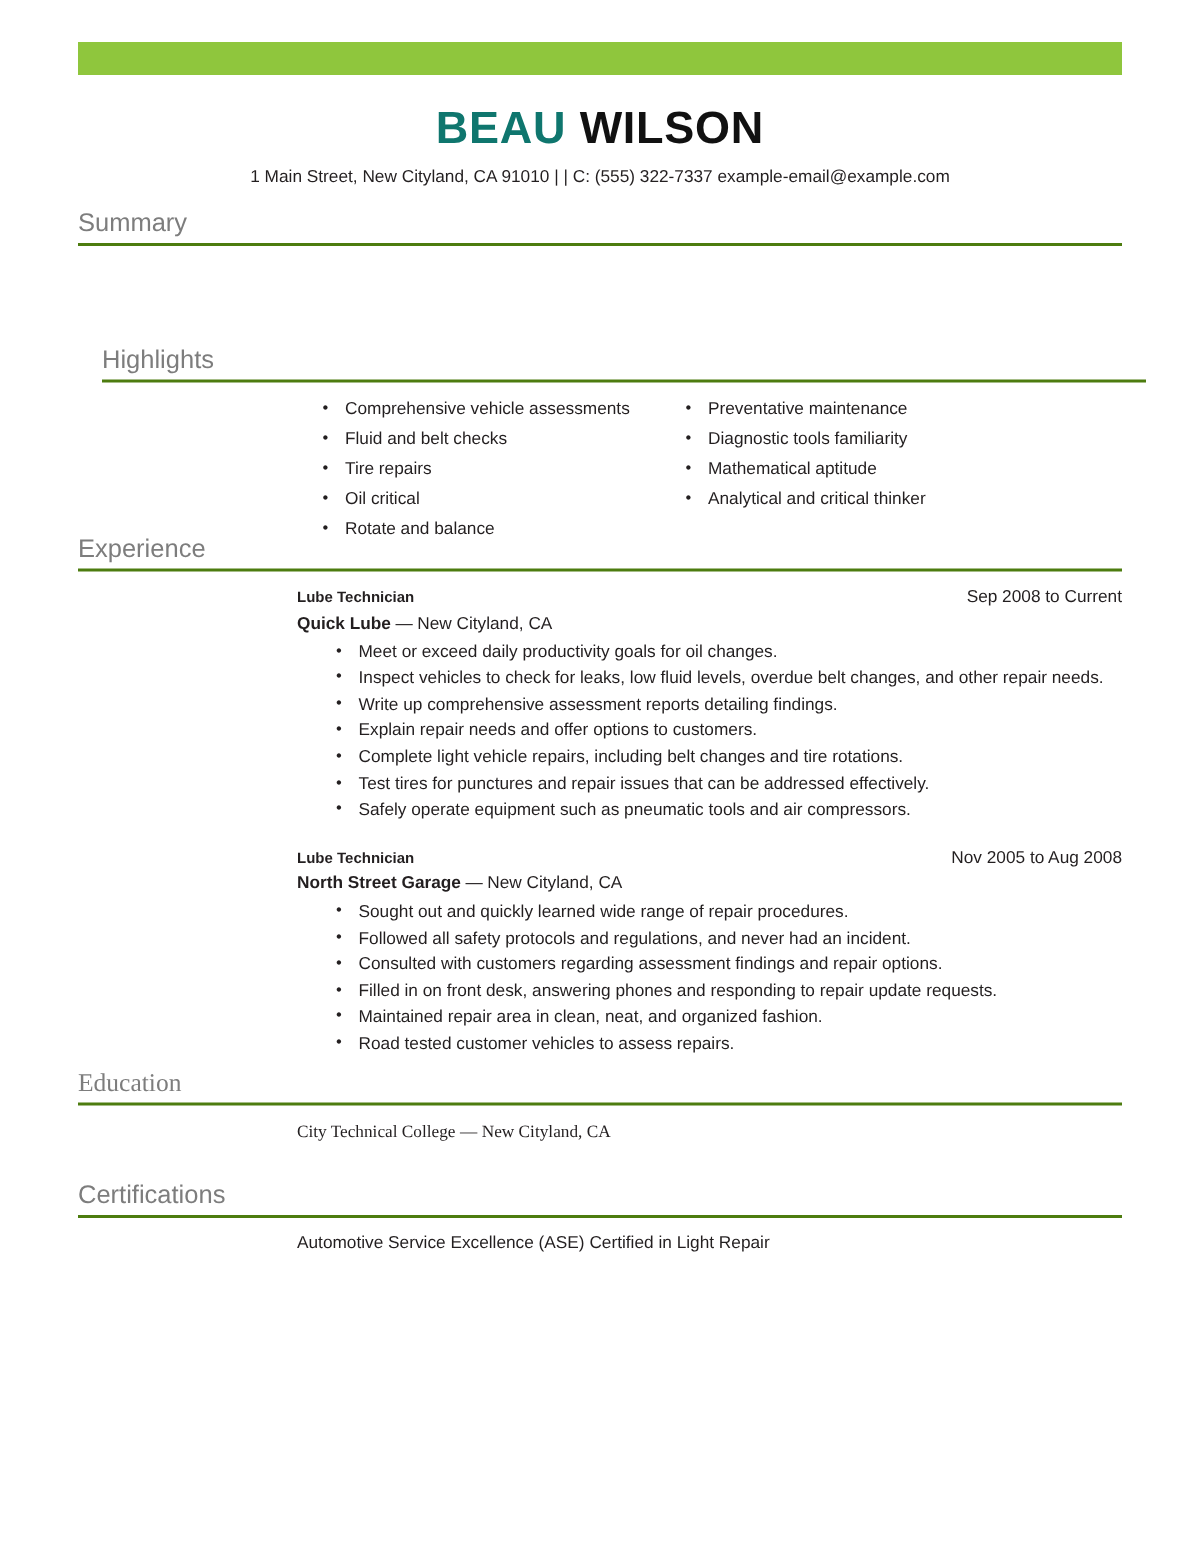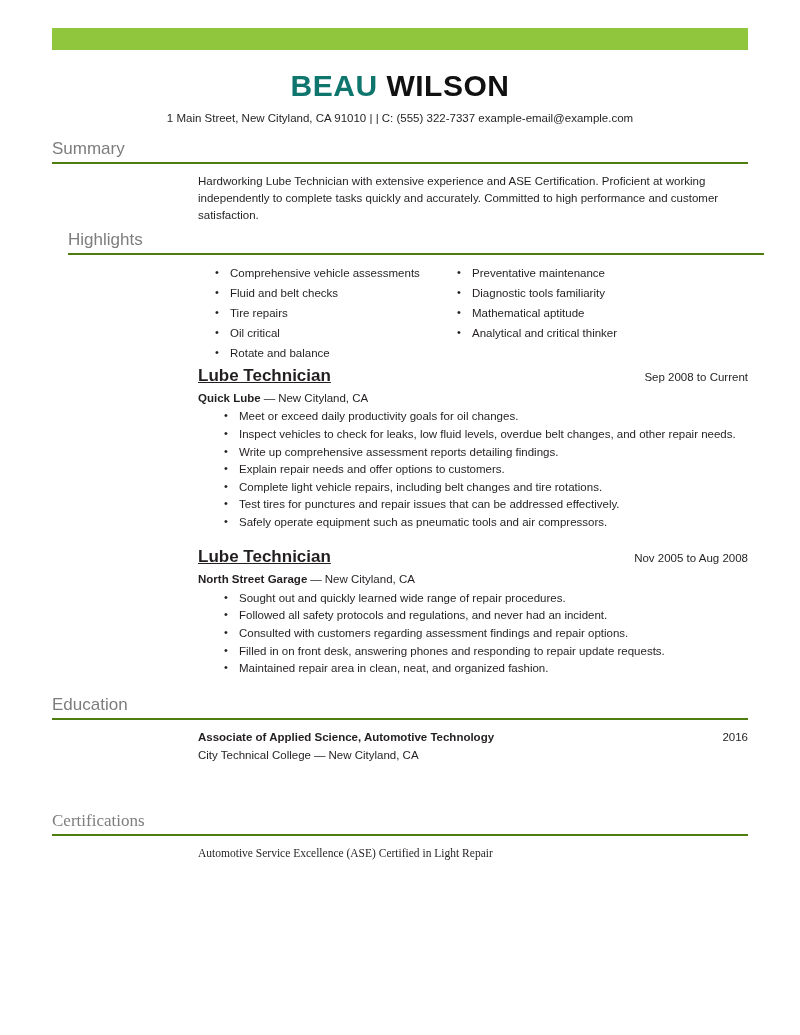--- a/index.html
+++ b/index.html
@@ -122,23 +122,22 @@
   
   .job { margin-bottom: 14px; }
   .job:last-child { margin-bottom: 0; }
   .job-row {
     display: flex;
     justify-content: space-between;
     align-items: baseline;
   }
   .job-title {
     font-weight: bold;
-    font-size: 17px;
-    color: #231f20;
-    text-decoration: underline;
+    font-size: 10px;
+    color: #231f20;
   }
   .job-dates {
     font-size: 11.5px;
     color: #231f20;
     white-space: nowrap;
   }
   .job-company {
     font-size: 11.5px;
     margin-top: 1px;
   }
@@ -204,23 +203,20 @@
   <div class="name-block">
     <div class="name">
       <span class="first">BEAU</span>
       <span class="last">WILSON</span>
     </div>
     <div class="contact">1 Main Street, New Cityland, CA 91010 | | C: (555) 322-7337 example-email@example.com</div>
   </div>
 
   <div class="section" style="top:138px;">
     <div class="section-head">Summary</div>
-    <div class="section-body">
-      <div class="summary-text">Hardworking Lube Technician with extensive experience and ASE Certification. Proficient at working independently to complete tasks quickly and accurately. Committed to high performance and customer satisfaction.</div>
-    </div>
   </div>
 
   <div class="section" style="top:229px;margin-left:16px;">
     <div class="section-head">Highlights</div>
     <div class="section-body">
       <div class="highlight-cols">
         <div class="highlight-col">
           <ul class="bullets">
               <li>Comprehensive vehicle assessments</li>
               <li>Fluid and belt checks</li>
@@ -235,20 +231,21 @@
               <li>Diagnostic tools familiarity</li>
               <li>Mathematical aptitude</li>
               <li>Analytical and critical thinker</li>
             </ul>
         </div>
       </div>
     </div>
   </div>
 
   <div class="section" style="top:355px;">
+    <div class="section-head">Experience</div>
     <div class="section-body">
         <div class="job">
           <div class="job-row">
             <span class="job-title">Lube Technician</span>
             <span class="job-dates">Sep 2008 to Current</span>
           </div>
           <div class="job-company"><span class="co">Quick Lube</span><span class="dash">—</span><span class="loc">New Cityland, CA</span></div>
           <ul class="job-bullets">
             <li>Meet or exceed daily productivity goals for oil changes.</li>
             <li>Inspect vehicles to check for leaks, low fluid levels, overdue belt changes, and other repair needs.</li>
@@ -264,38 +261,35 @@
             <span class="job-title">Lube Technician</span>
             <span class="job-dates">Nov 2005 to Aug 2008</span>
           </div>
           <div class="job-company"><span class="co">North Street Garage</span><span class="dash">—</span><span class="loc">New Cityland, CA</span></div>
           <ul class="job-bullets">
             <li>Sought out and quickly learned wide range of repair procedures.</li>
             <li>Followed all safety protocols and regulations, and never had an incident.</li>
             <li>Consulted with customers regarding assessment findings and repair options.</li>
             <li>Filled in on front desk, answering phones and responding to repair update requests.</li>
             <li>Maintained repair area in clean, neat, and organized fashion.</li>
+            <li>Road tested customer vehicles to assess repairs.</li>
           </ul>
         </div>
       </div>
   </div>
 
-  <div class="section" style="top:694px;">
+  <div class="section" style="top:711px;font-family:Liberation Serif, serif;">
     <div class="section-head">Education</div>
     <div class="section-body">
-      <div class="edu-row">
-        <span class="edu-degree">Associate of Applied Science, Automotive Technology</span>
-        <span class="edu-year">2016</span>
-      </div>
       <div class="edu-school">
         <span>City Technical College</span><span class="dash">—</span><span>New Cityland, CA</span>
       </div>
     </div>
   </div>
 
-  <div class="section" style="top:810px;font-family:Liberation Serif, serif;">
+  <div class="section" style="top:786px;">
     <div class="section-head">Certifications</div>
     <div class="section-body">
       <div class="cert-text">Automotive Service Excellence (ASE) Certified in Light Repair</div>
     </div>
   </div>
 
 </div>
 
 </body></html>

